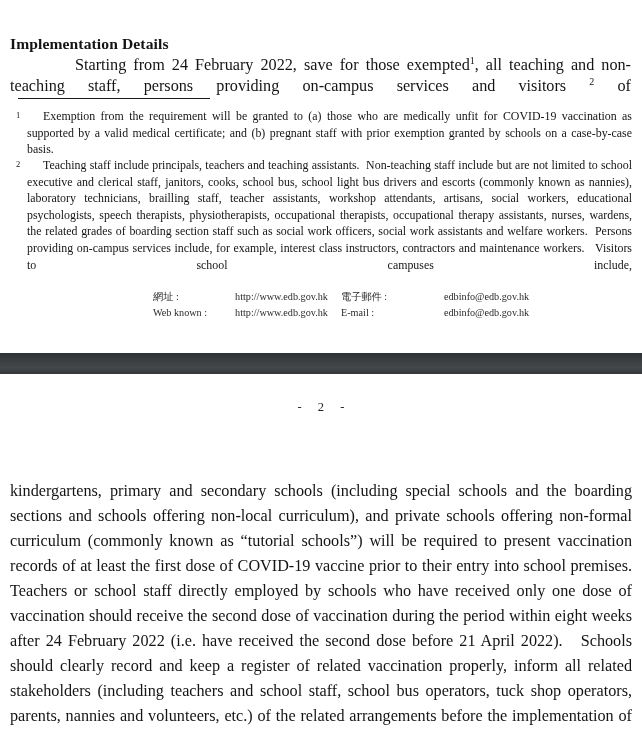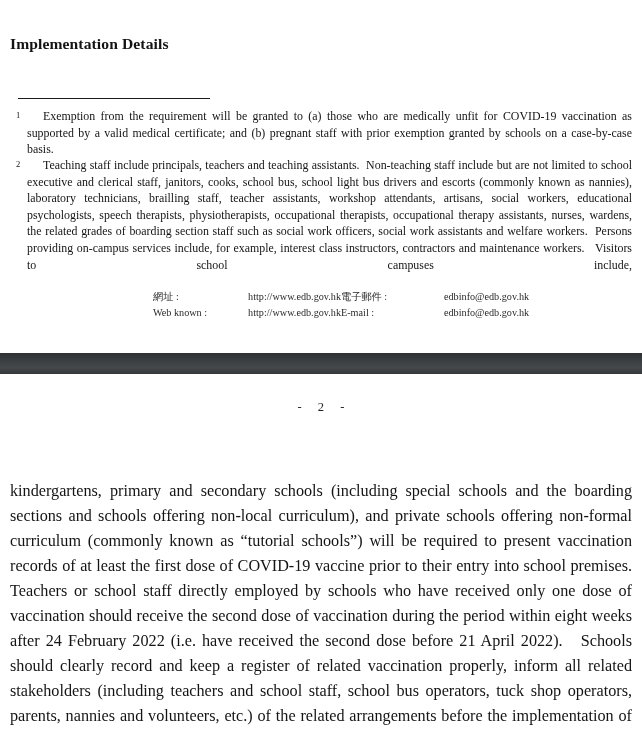--- a/index.html
+++ b/index.html
@@ -66,21 +66,21 @@
 
   .footer {
     position: absolute;
     top: 289px; left: 153px;
     font-size: 10.2px;
     line-height: 16px;
     color: #2a2a2a;
   }
   .footer-row { display: grid; grid-template-columns: 62px 126px 96px auto; }
   .f-label { white-space: pre; }
-  .f-value { text-align: right; padding-left: 7px; white-space: pre; }
+  .f-value { text-align: center; padding-left: 7px; white-space: pre; }
 
   .pagebar {
     position: absolute;
     top: 353px; left: 0;
     width: 642px; height: 21px;
     background: linear-gradient(180deg, #2e3134 0%, #3d4043 40%, #44484b 70%, #34373a 100%);
   }
 
   .pagenum {
     position: absolute;
@@ -102,20 +102,21 @@
     white-space: pre-wrap;
   }
 </style>
 </head>
 <body>
 
 <div class="screen">
 
   <div class="heading">Implementation Details</div>
 
+  <p class="para1"><span>Starting from 24 February 2022, save for those exempted</span><sup>1</sup><span>, all teaching and non-teaching staff, persons providing on-campus services and visitors </span><sup>2</sup><span> of</span></p>
 
   <div class="fn-rule"></div>
 
   <div class="fn fn1">
     <span class="marker">1</span>
     <span class="fn-text">Exemption from the requirement will be granted to (a) those who are medically unfit for COVID-19 vaccination as supported by a valid medical certificate; and (b) pregnant staff with prior exemption granted by schools on a case-by-case basis.</span>
   </div>
 
   <div class="fn fn2">
     <span class="marker">2</span>

